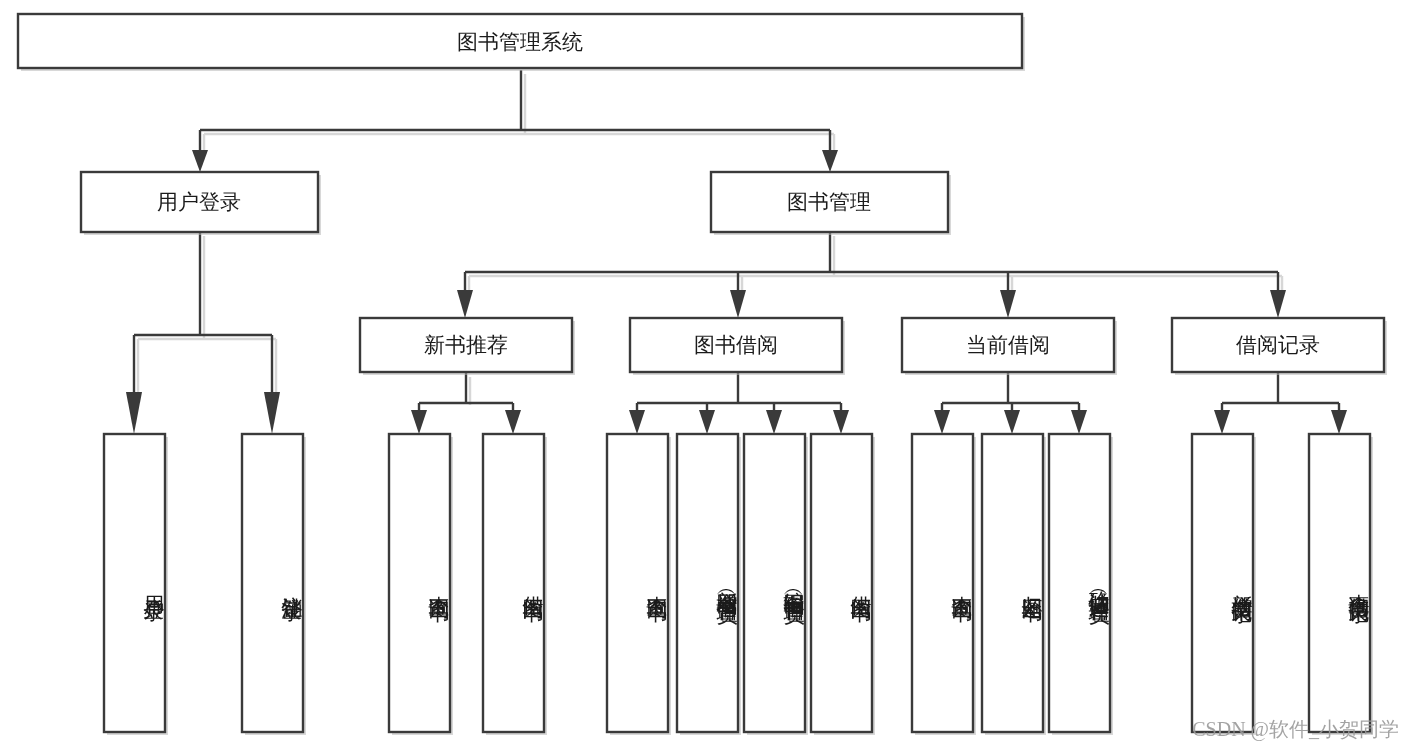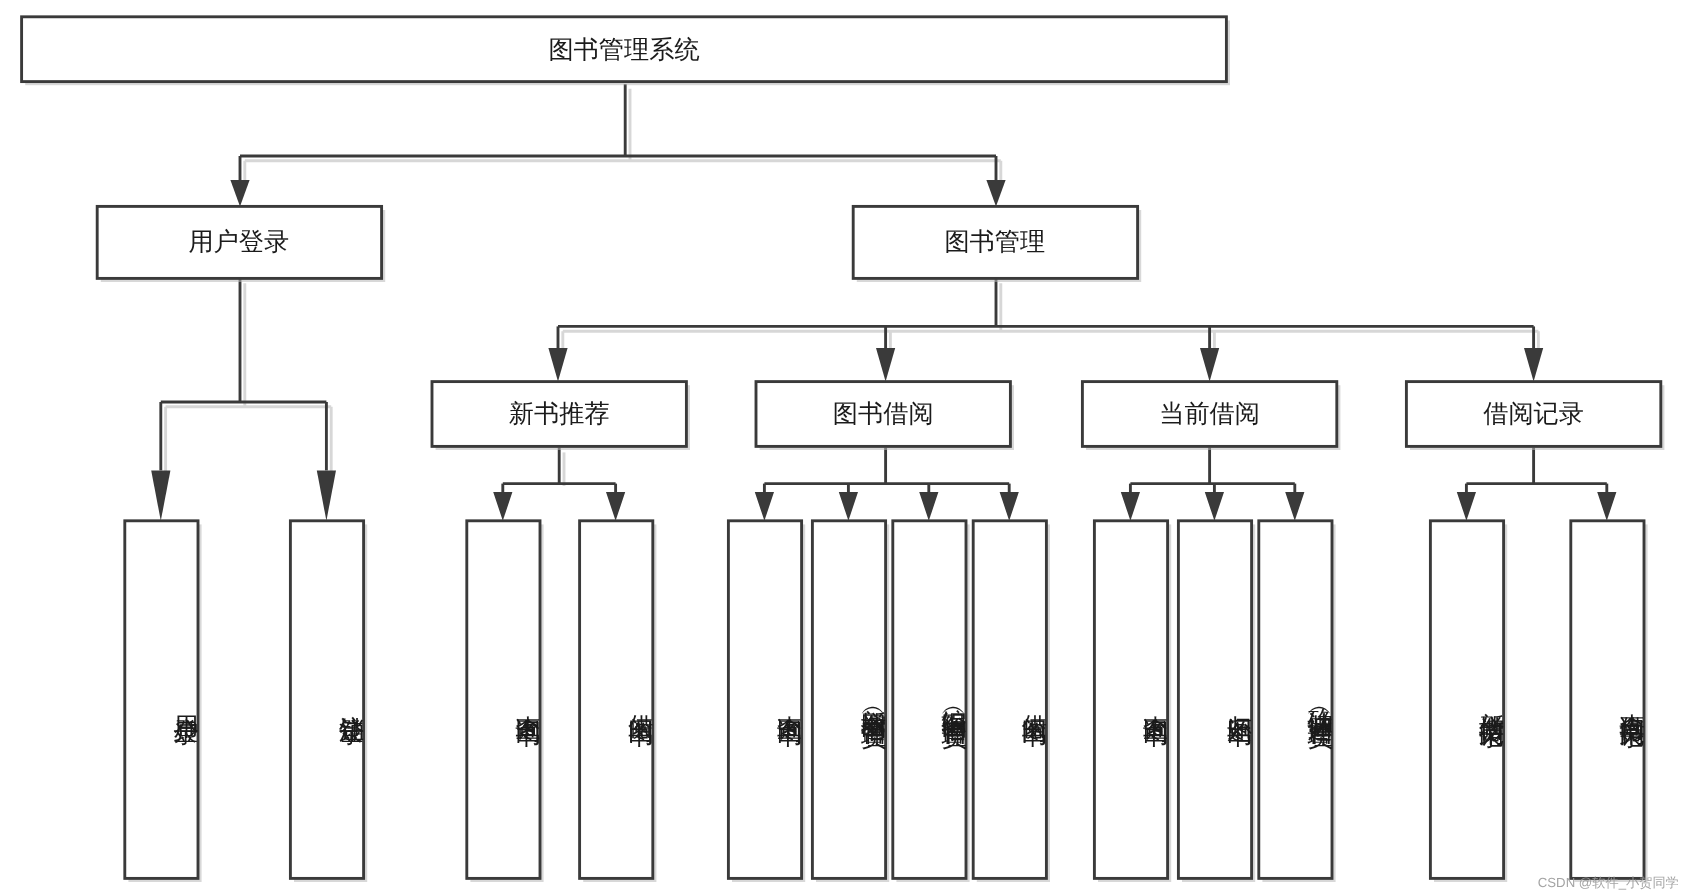--- a/index.html
+++ b/index.html
@@ -31,22 +31,22 @@
     letter-spacing:2px;
     line-height:1;
     white-space:nowrap;
     text-align:center;
     pointer-events:none;
     user-select:none;
   }
   .watermark{
     position:absolute;
     right:6px;bottom:4px;
-    font-family:Liberation Sans, sans-serif;
-    font-size:11px;
+    font-family:Liberation Serif, serif;
+    font-size:20px;
     color:#9a9a9a;
     opacity:.9;
     white-space:nowrap;
     user-select:none;
   }
 </style>
 </head>
 <body>
 
 <svg id="diagram" viewBox="0 0 1405 747" xmlns="http://www.w3.org/2000/svg">

